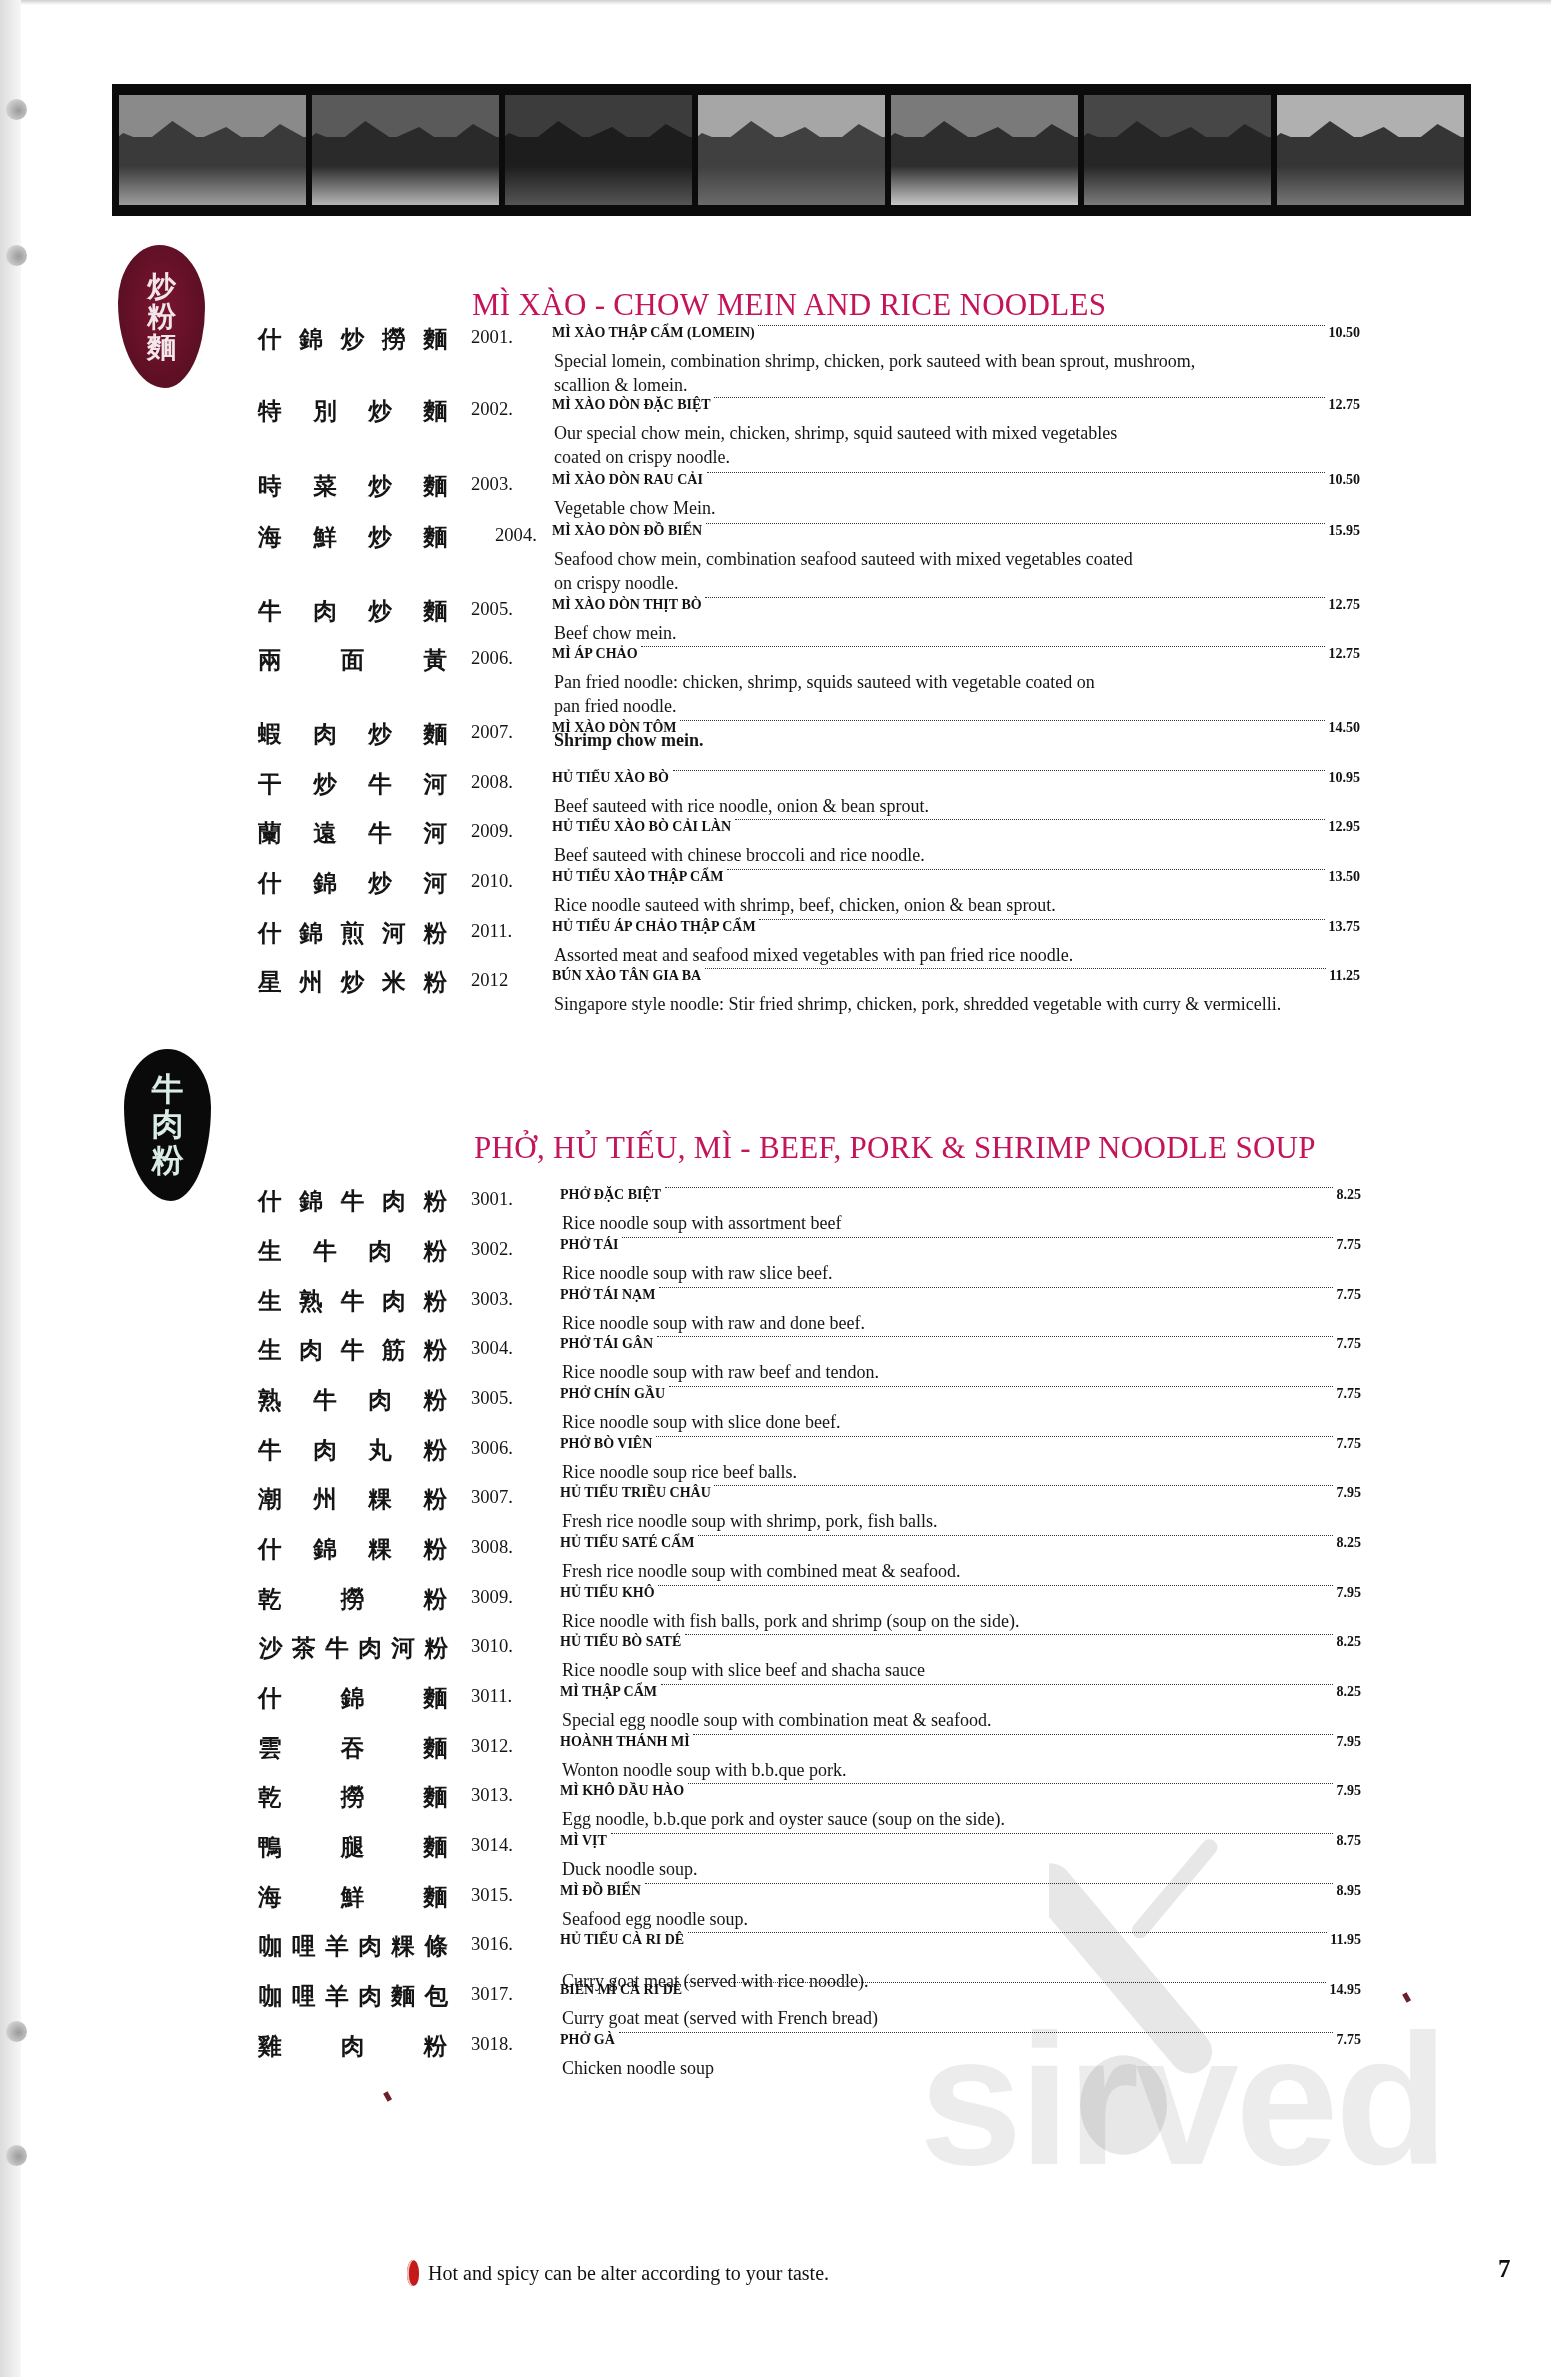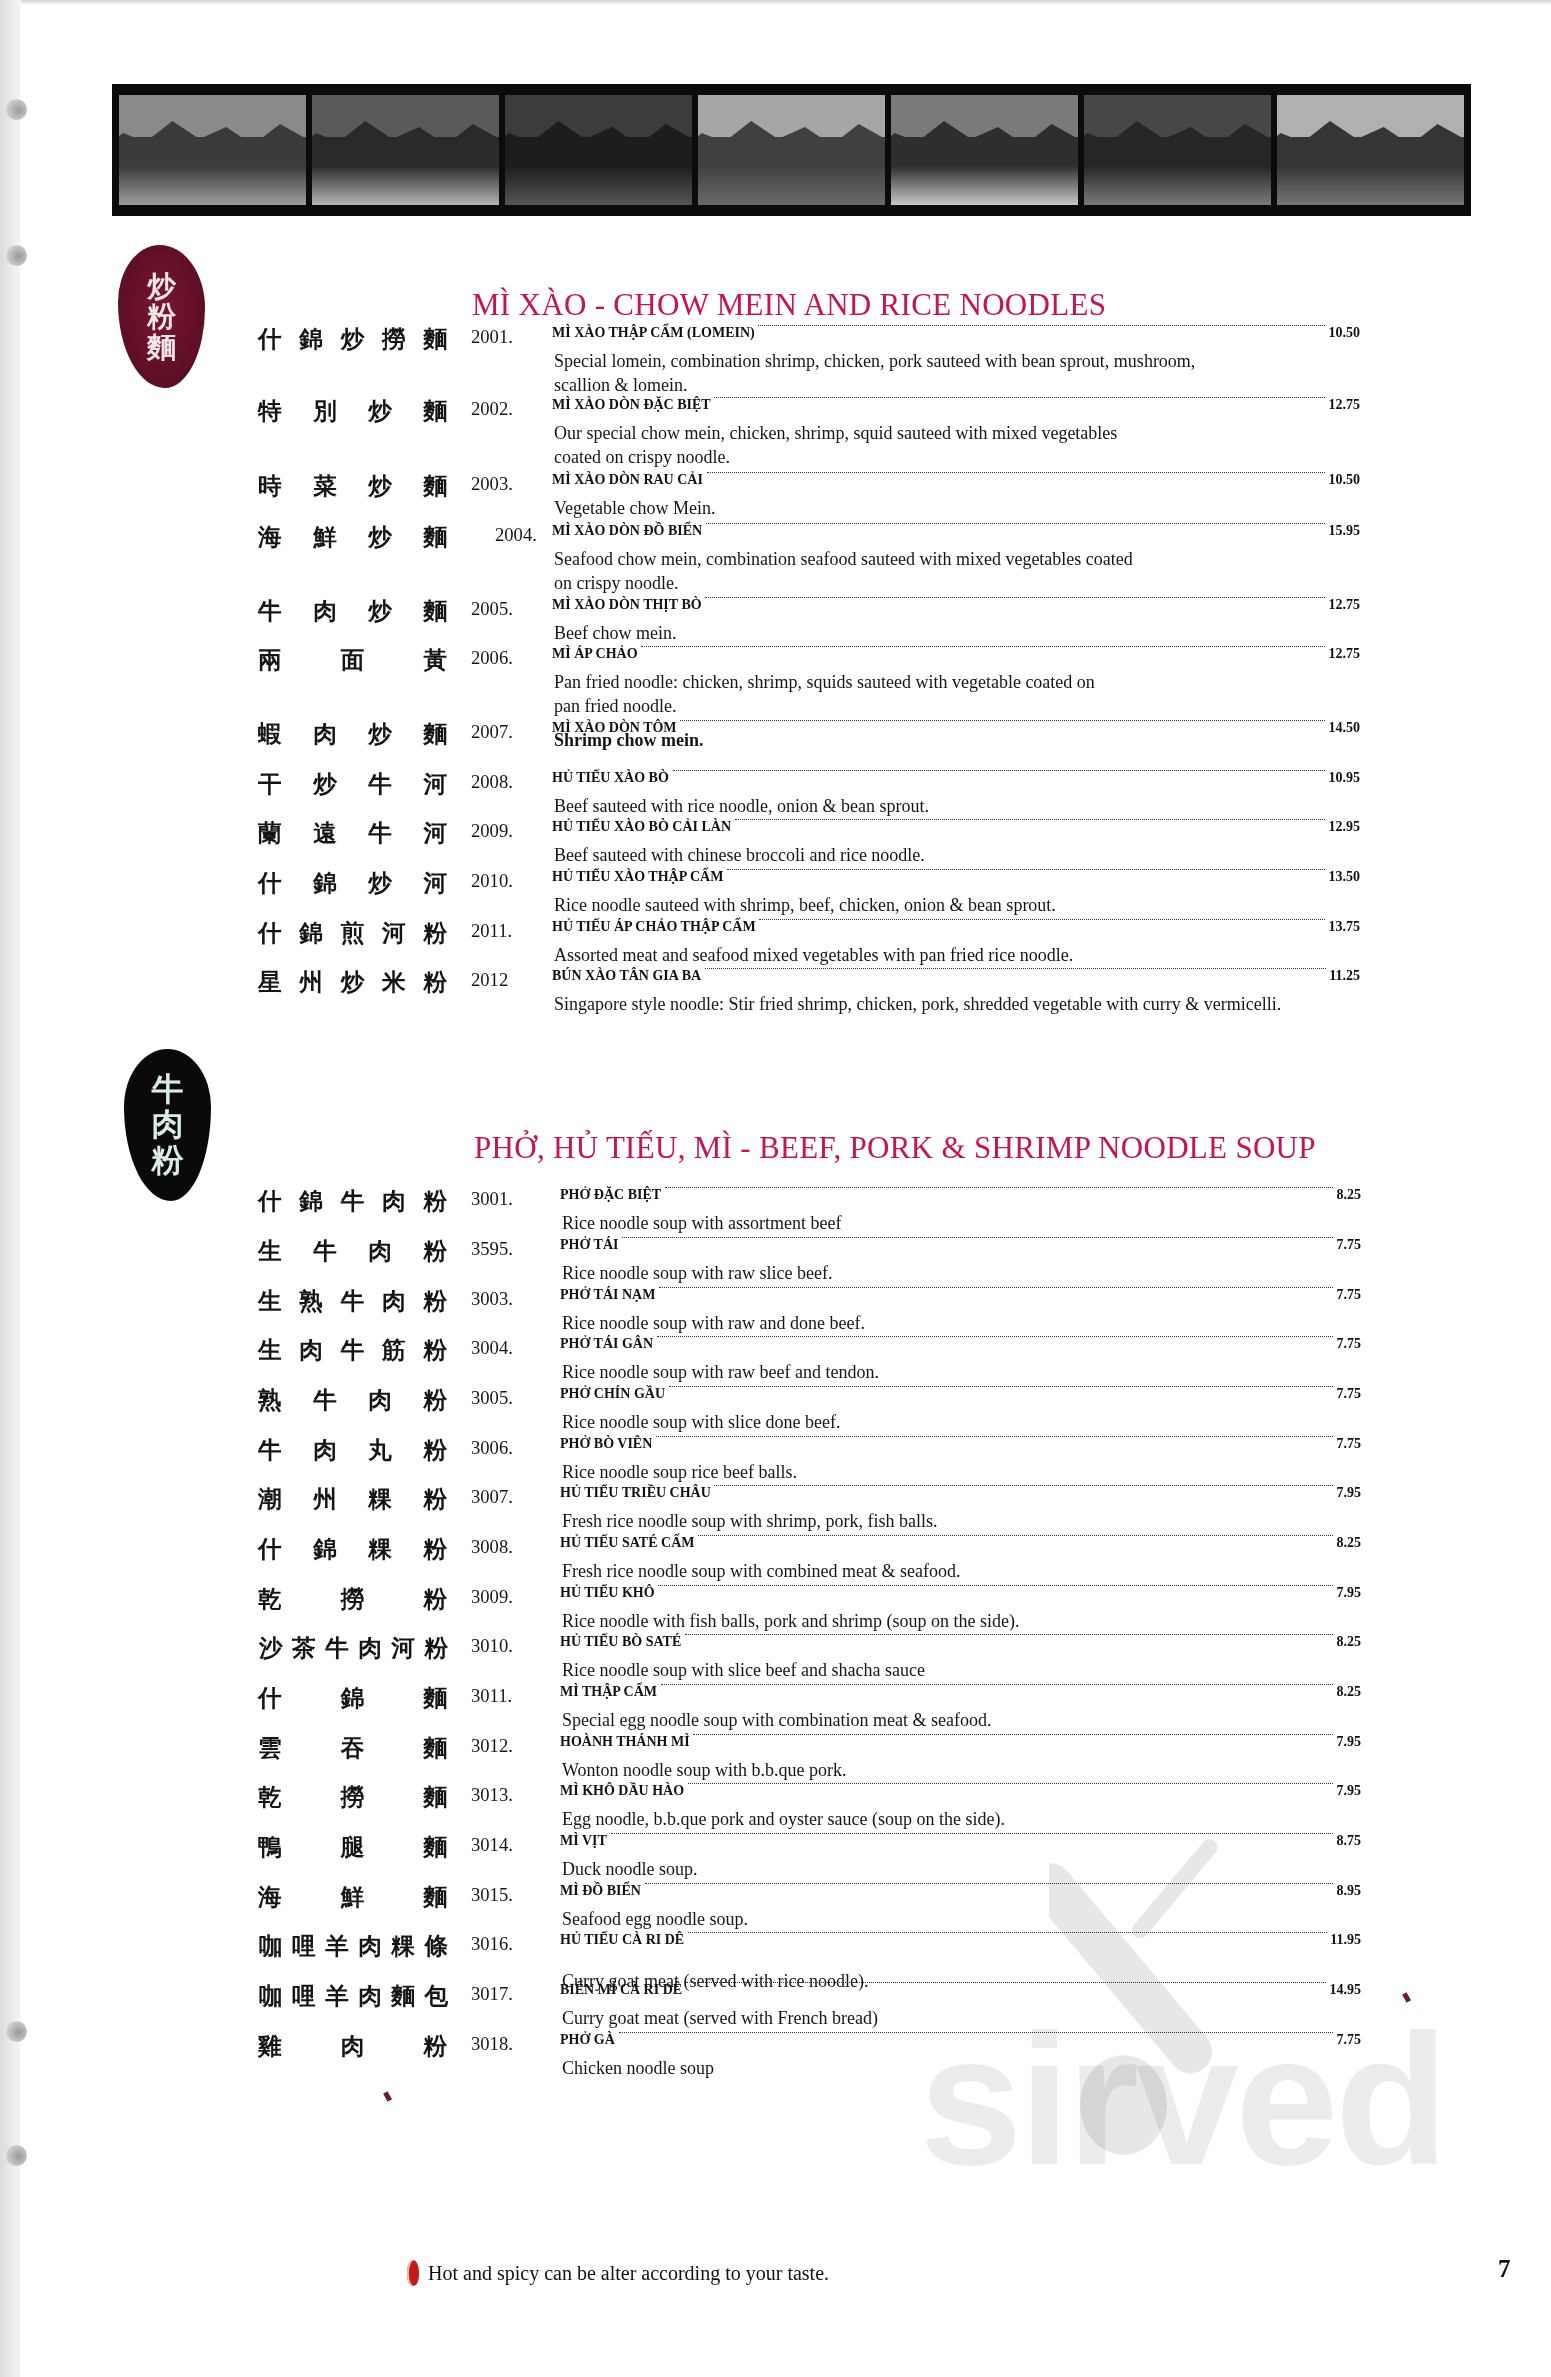--- a/index.html
+++ b/index.html
@@ -325,21 +325,21 @@
       </div>
       <div class="desc" style="left: 562px; top: 23.6px;">Rice noodle soup with assortment beef</div>
     </div>
     <div class="item" style="top: 1237px;">
       <div class="cn" style="top: -2.5px;">
         <span>生</span>
         <span>牛</span>
         <span>肉</span>
         <span>粉</span>
       </div>
-      <div class="num" style="top: 1.2px;">3595.</div>
+      <div class="num" style="top: 1.2px;">3002.</div>
       <div class="line" style="left: 560px; width: 801px; top: 0px;">
         <span class="name">PHỞ TÁI</span>
         <span class="dots"></span>
         <span class="price">7.75</span>
       </div>
       <div class="desc" style="left: 562px; top: 23.6px;">Rice noodle soup with raw slice beef.</div>
     </div>
     <div class="item" style="top: 1287px;">
       <div class="cn" style="top: -2.5px;">
         <span>生</span>

